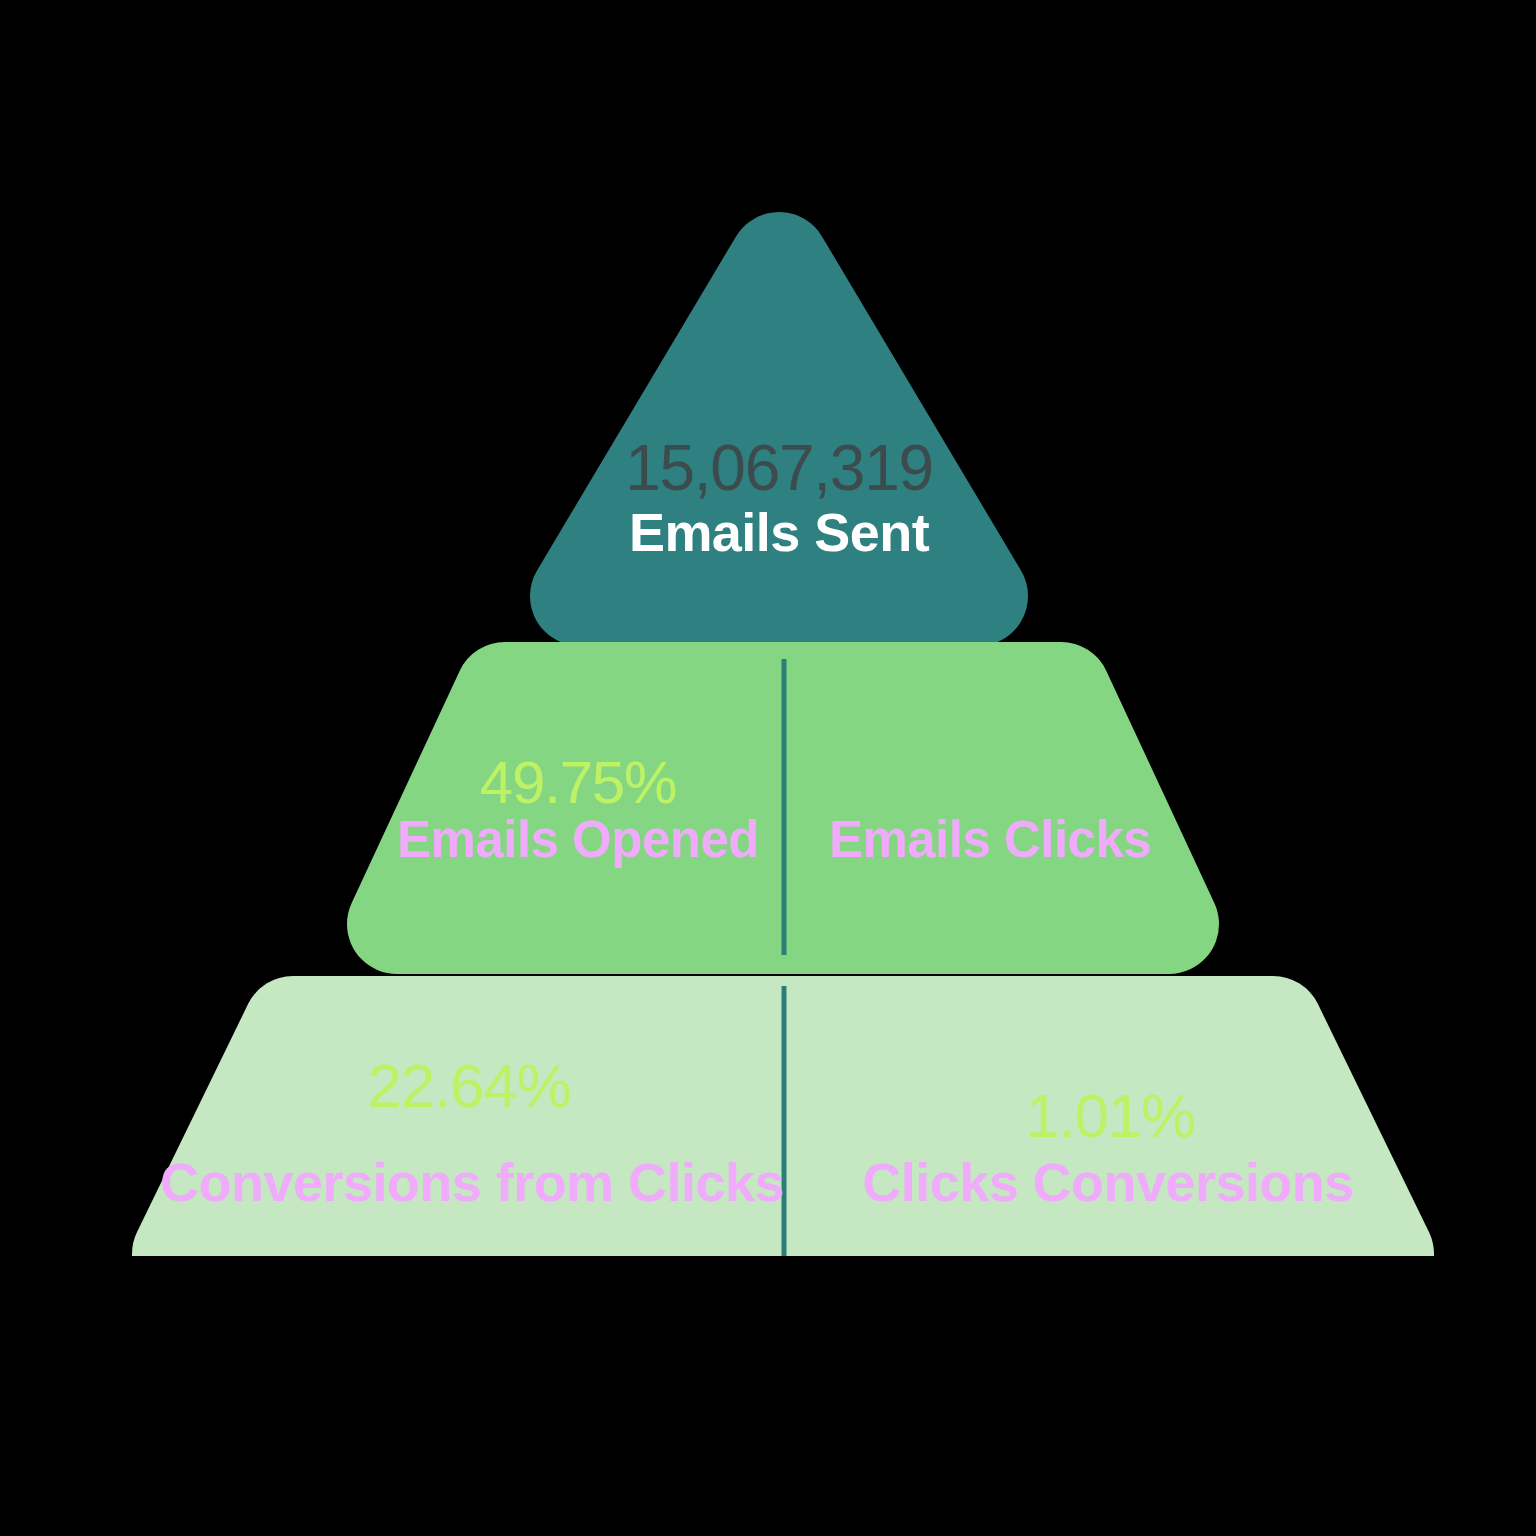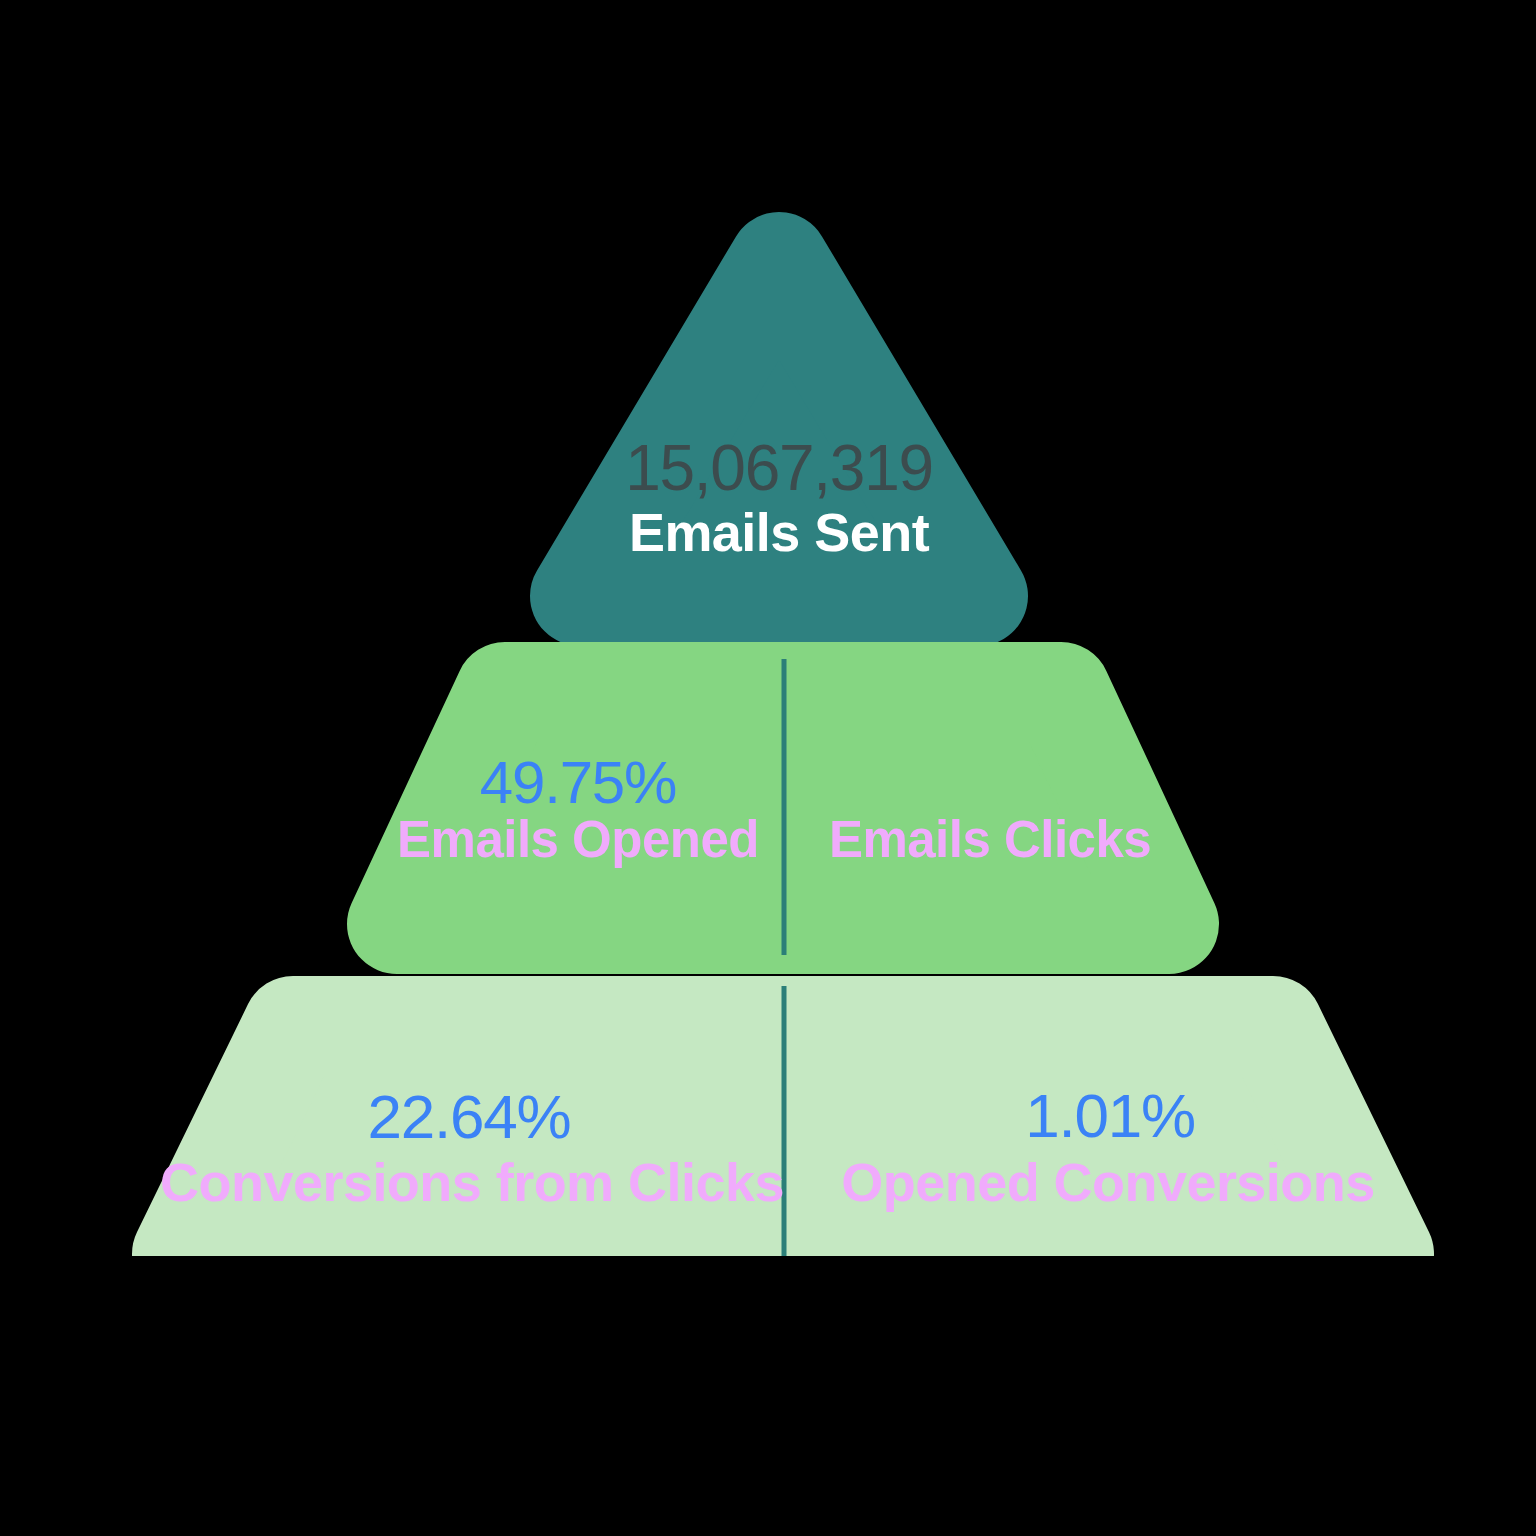--- a/index.html
+++ b/index.html
@@ -44,21 +44,21 @@
     stroke-width: 5;
   }
   .txt {
     position: absolute;
     transform: translate(-50%, -50%);
     white-space: nowrap;
     text-align: center;
     line-height: 1;
   }
   .value {
-    color: #3b82f6;
+    color: #bef264;
     font-weight: 400;
     letter-spacing: -0.02em;
   }
   .value-on-teal {
     color: #3C4C4E;
   }
   .label {
     color: #f0abfc;
     font-weight: 700;
     letter-spacing: -0.01em;
@@ -86,19 +86,19 @@
   </svg>
 
   <div class="txt value value-on-teal fs64" style="left: 779px; top: 468px;">15,067,319</div>
   <div class="txt label label-on-teal fs54" style="left: 779px; top: 524px;">Emails Sent</div>
 
   <div class="txt value fs60" style="left: 578px; top: 783px;">49.75%</div>
   <div class="txt label fs51" style="left: 578px; top: 839px;">Emails Opened</div>
 
   <div class="txt label fs51" style="left: 990px; top: 839px;">Emails Clicks</div>
 
-  <div class="txt value fs62" style="left: 469px; top: 1117px;">22.64%</div>
+  <div class="txt value fs62" style="left: 469px; top: 1086px;">22.64%</div>
   <div class="txt label fs54" style="left: 472px; top: 1174px;">Conversions from Clicks</div>
 
   <div class="txt value fs62" style="left: 1110px; top: 1116px; text-align: right;">1.01%</div>
-  <div class="txt label fs54" style="left: 1108px; top: 1174px;">Opened Conversions</div>
+  <div class="txt label fs54" style="left: 1108px; top: 1174px;">Clicks Conversions</div>
 
 </div>
 
 </body></html>

